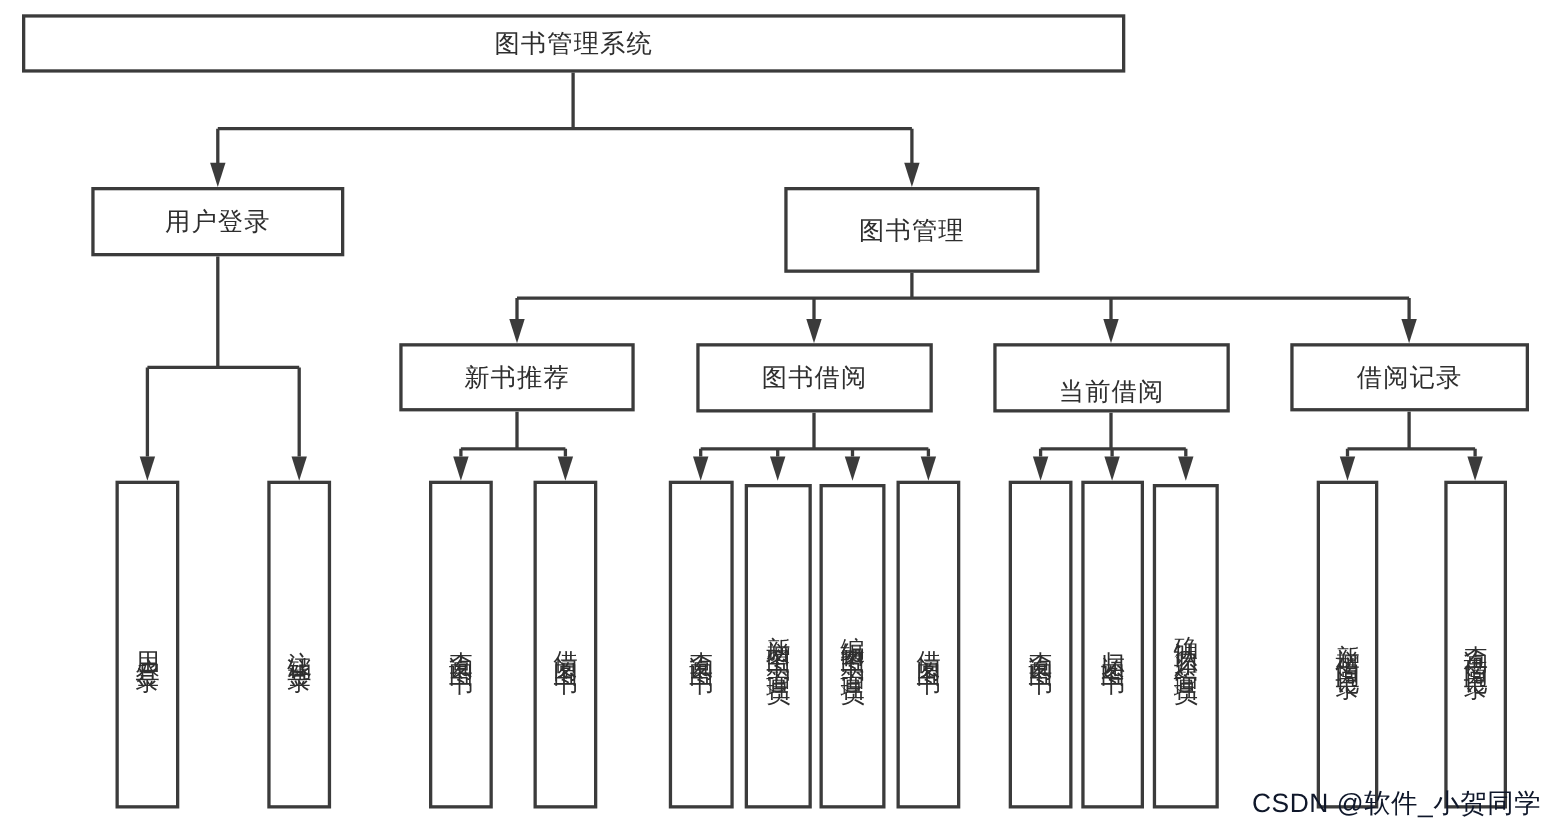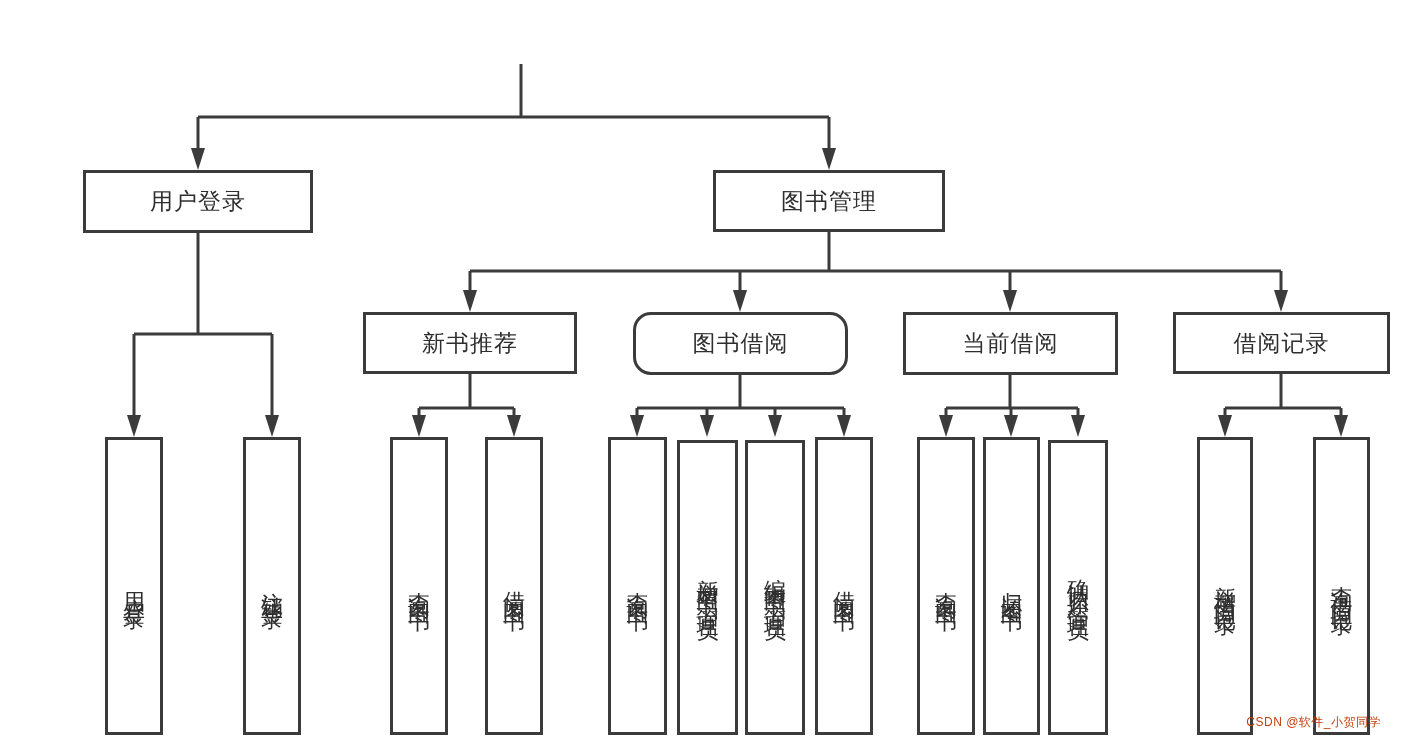--- a/index.html
+++ b/index.html
@@ -32,24 +32,24 @@
     writing-mode: vertical-rl;
     text-orientation: mixed;
     font-size: 22px;
     line-height: 1.1;
     letter-spacing: 6px;
     white-space: nowrap;
   }
   .watermark {
     position: absolute;
     top: 714px;
-    right: 24px;
-    font-size: 12px;
+    right: 4px;
+    font-size: 24px;
     letter-spacing: 0.5px;
-    color: #c2410c;
+    color: #0f172a;
     white-space: nowrap;
   }
 </style>
 </head>
 <body>
 
 <div class="canvas">
 
   <svg class="wires" viewBox="0 0 1405 747" xmlns="http://www.w3.org/2000/svg">
     <g stroke="#3b3b3b" stroke-width="3" fill="none">
@@ -84,35 +84,38 @@
       <polygon points="768,415 782,415 775,437"></polygon>
       <polygon points="837,415 851,415 844,437"></polygon>
       <polygon points="939,415 953,415 946,437"></polygon>
       <polygon points="1004,415 1018,415 1011,437"></polygon>
       <polygon points="1071,415 1085,415 1078,437"></polygon>
       <polygon points="1218,415 1232,415 1225,437"></polygon>
       <polygon points="1334,415 1348,415 1341,437"></polygon>
     </g>
   </svg>
 
+  <div class="node h-node" style="left:20px; top:13px; width:1003px; height:53px;">
+    <span>图书管理系统</span>
+  </div>
 
   <div class="node h-node" style="left:83px; top:170px; width:230px; height:63px;">
     <span>用户登录</span>
   </div>
-  <div class="node h-node" style="left:713px; top:170px; width:232px; height:62px;">
+  <div class="node h-node" style="left:713px; top:170px; width:232px; height:78px;">
     <span>图书管理</span>
   </div>
 
   <div class="node h-node" style="left:363px; top:312px; width:214px; height:62px;justify-content:center;">
     <span>新书推荐</span>
   </div>
-  <div class="node h-node" style="left:633px; top:312px; width:215px; height:63px;border-radius:18px;">
+  <div class="node h-node" style="left:633px; top:312px; width:215px; height:63px;">
     <span>图书借阅</span>
   </div>
-  <div class="node h-node" style="left:903px; top:312px; width:215px; height:63px;">
+  <div class="node h-node" style="left:903px; top:312px; width:215px; height:63px;align-items:flex-end;">
     <span>当前借阅</span>
   </div>
   <div class="node h-node" style="left:1173px; top:312px; width:217px; height:62px;justify-content:center;">
     <span>借阅记录</span>
   </div>
 
   <div class="node v-node" style="left:105px; top:437px; width:58px; height:298px;">
     <span>用户登录</span>
   </div>
   <div class="node v-node" style="left:243px; top:437px; width:58px; height:298px;">

